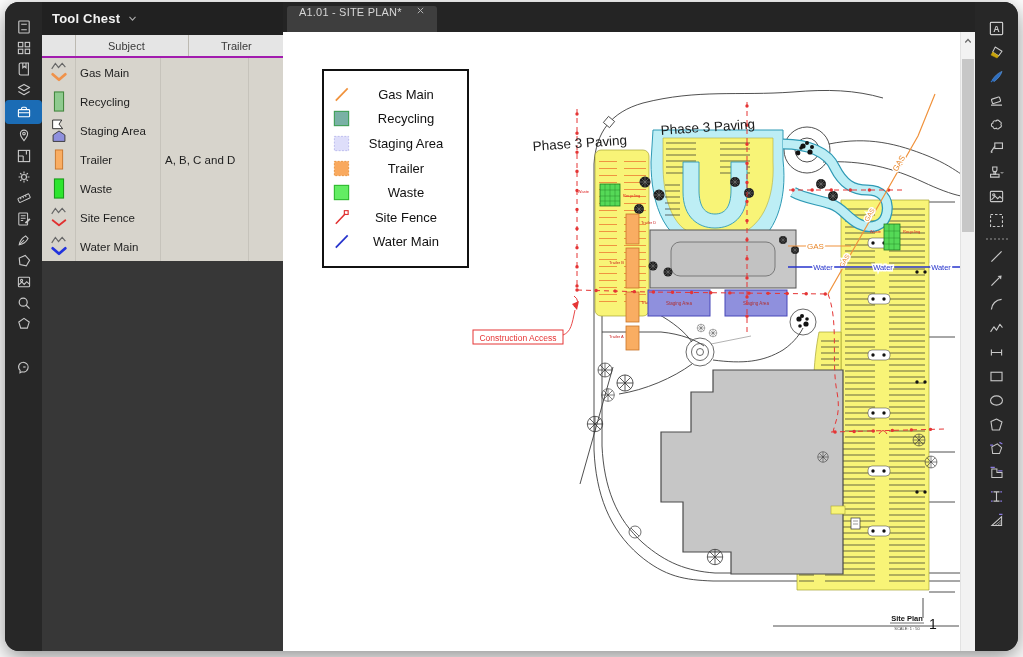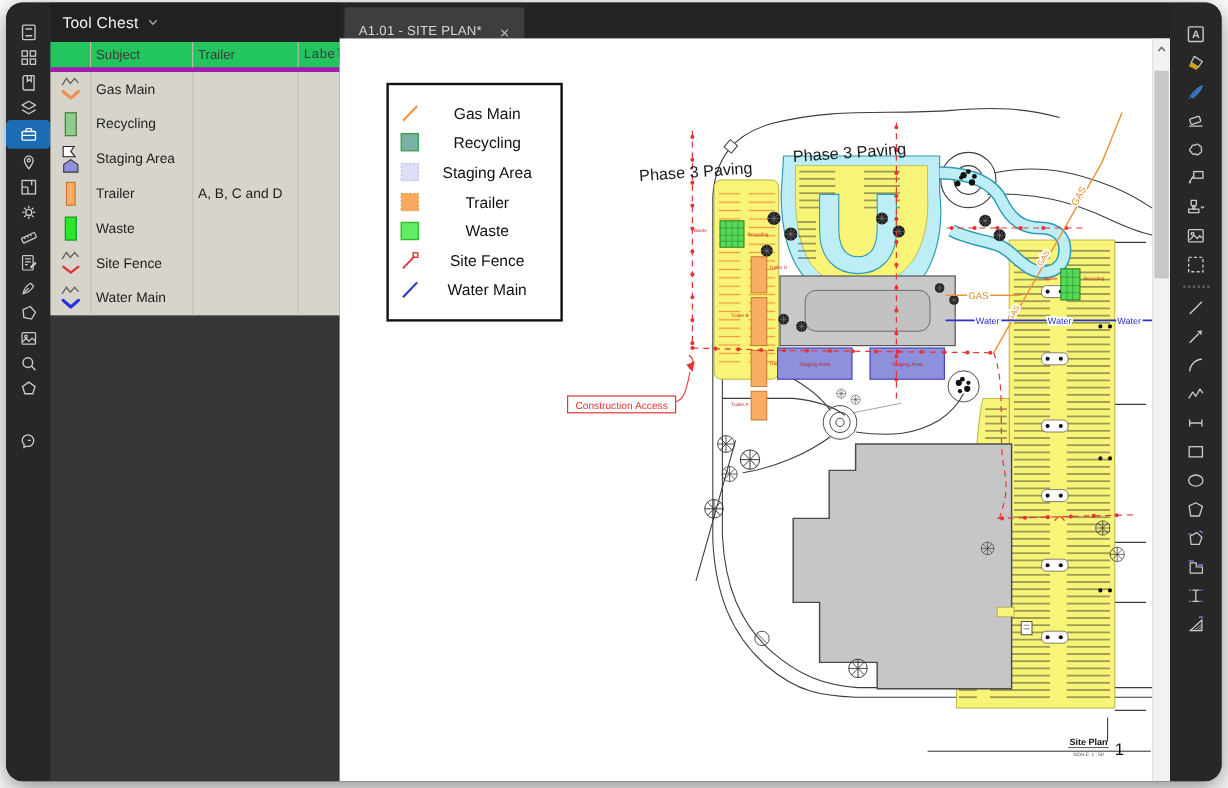--- a/index.html
+++ b/index.html
@@ -10,40 +10,40 @@
   
   .left-sidebar{background:#272727;display:flex;flex-direction:column;align-items:center;padding-top:14px;}
   .ls .tb-btn{width:37px;height:21px;display:flex;align-items:center;justify-content:center;flex:0 0 auto;}
   .ls .tb-btn.active{background:#1b6cb5;border-radius:4px;height:24px;}
   .ls .tb-btn.active .tb-icon{color:#fff;}
   .ls .tb-btn:nth-child(16){margin-top:22px;}
   .tb-icon{width:16px;height:16px;color:#c9c9c9;}
   
   .panel{background:#373737;display:flex;flex-direction:column;}
   .panel-header{height:33px;background:#212121;display:flex;align-items:center;padding-left:10px;flex:0 0 auto;}
-  .panel-title{color:#f2f2f2;font-size:13px;font-weight:normal;letter-spacing:.2px;}
+  .panel-title{color:#f2f2f2;font-size:13px;font-weight:bold;letter-spacing:.2px;}
   .chev{width:11px;height:11px;color:#aaa;margin-left:7px;}
   .section-row{height:24px;background:#2d2d2d;display:flex;align-items:center;padding:0 10px 0 8px;flex:0 0 auto;}
   .section-title{color:#dcdcdc;font-size:12px;margin-left:6px;flex:1;}
   .gear-sm{width:14px;height:14px;color:#c9c9c9;}
-  .tc-table-head{height:21px;background:#22c55e;border-bottom:4px solid #a21caf;display:grid;
-    grid-template-columns:34px 85px 88px 1fr;align-items:center;flex:0 0 auto;}
+  .tc-table-head{height:21px;background:#e5e5e5;border-bottom:2px solid #a21caf;display:grid;
+    grid-template-columns:34px 85px 88px 1fr;align-items:center;flex:0 0 auto;gap:28px;}
   .tc-table-head .hcell{font-size:11px;color:#3a3a3a;padding-left:4px;height:100%;display:flex;align-items:center;border-right:1px solid #bcb9b1;}
   .tc-table-head .hcell:last-child{border-right:none;font-family:Liberation Mono, monospace;}
   .tc-rows{background:#d7d4cc;flex:0 0 auto;}
   .tc-row{height:29px;display:grid;grid-template-columns:34px 85px 88px 1fr;align-items:center;}
   .tc-cell{font-size:11.5px;color:#1e1e1e;padding-left:4px;height:100%;display:flex;align-items:center;border-right:1px solid #c6c3bb;overflow:hidden;white-space:nowrap;}
   .tc-row .tc-cell:last-child{border-right:none;}
   .tc-icon-cell{justify-content:center;padding-left:0;}
   .tc-glyph{width:20px;height:25px;}
   .panel-fill{flex:1;background:#373737;}
   
   .main{display:flex;flex-direction:column;min-width:0;}
   .tab-bar{height:30px;background:#242424;display:flex;align-items:flex-end;flex:0 0 auto;}
-  .tab{height:26px;background:#3e3e3e;border-radius:3px 3px 0 0;margin-left:4px;display:flex;align-items:flex-end;
+  .tab{height:26px;background:#3e3e3e;border-radius:3px 3px 0 0;margin-left:4px;display:flex;align-items:flex-start;
     padding:0 12px;color:#d6d6d6;font-size:11px;letter-spacing:.2px;}
   .tab-close{width:9px;height:9px;color:#b5b5b5;margin-left:14px;}
   .doc-area{flex:1;background:#fff;position:relative;overflow:hidden;}
   .plan-svg{position:absolute;left:0;top:0;}
   
   .legend{position:absolute;left:39px;top:37px;width:147px;height:199px;background:#fff;border:2px solid #111;
     box-sizing:border-box;padding:11px 6px 6px 8px;display:flex;flex-direction:column;}
   .legend-row{height:24.6px;display:flex;align-items:center;}
   .legend-swatch{width:19px;height:19px;flex:0 0 auto;}
   .legend-label{flex:1;text-align:center;font-size:13px;color:#111;}

